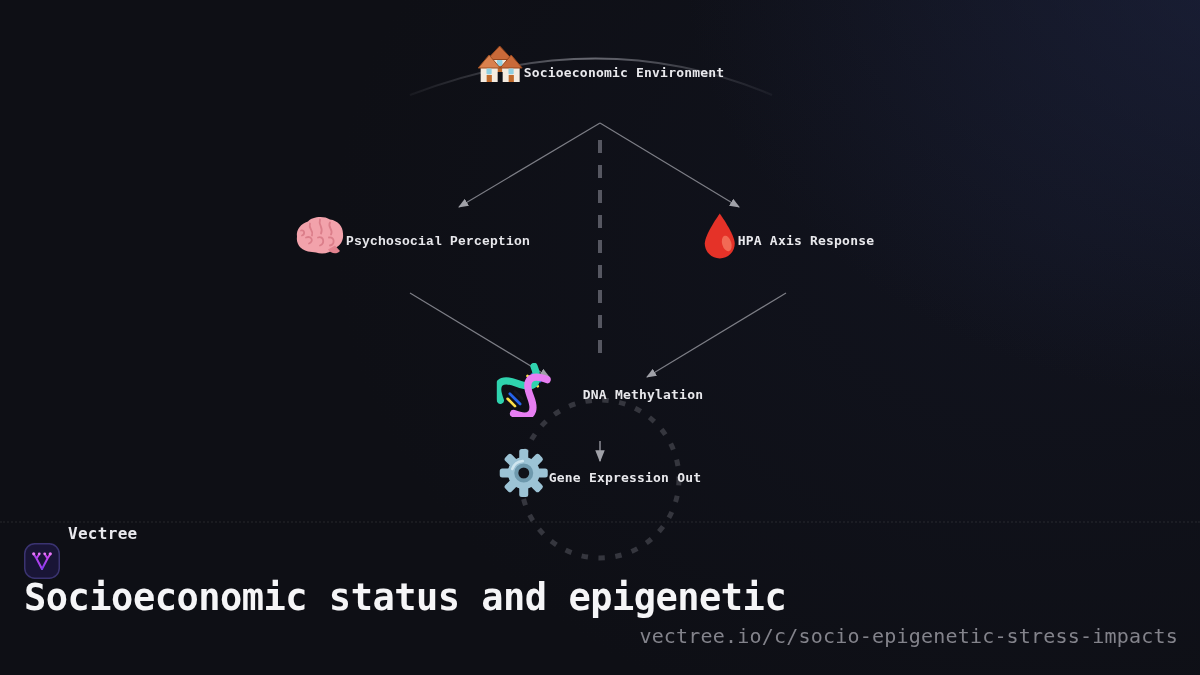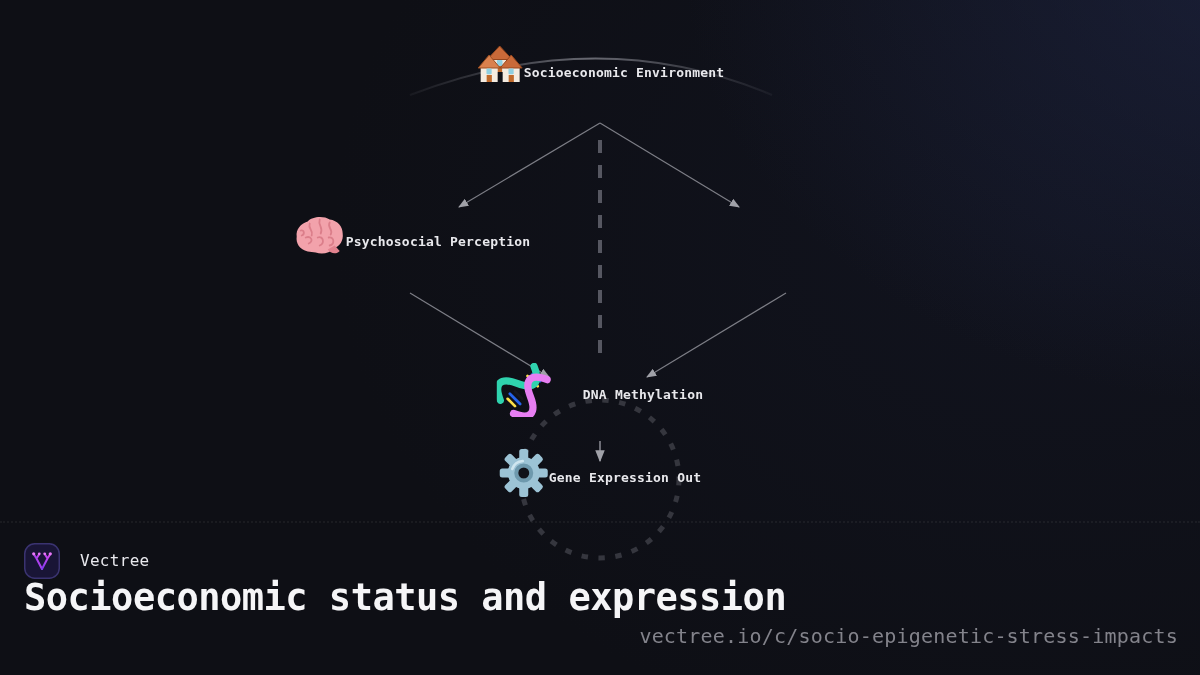--- a/index.html
+++ b/index.html
@@ -14,21 +14,21 @@
   svg{display:block;}
   .edges{position:absolute;left:0;top:0;}
   .node{position:absolute;display:flex;align-items:center;transform:translateX(-50%);}
   .node .icon{display:flex;align-items:center;justify-content:center;}
   .node .label{
     margin-top:9px;font-size:13px;font-weight:bold;color:#e8e8ec;
     white-space:nowrap;letter-spacing:0.2px;text-align:center;
   }
   .sep{position:absolute;left:0;right:0;top:521px;border-top:2px dotted rgba(255,255,255,0.05);}
   .brand-badge{position:absolute;left:24px;top:543px;width:36px;height:36px;}
-  .brand-name{position:absolute;left:68px;top:551px;font-size:16px;font-weight:normal;color:#e9e9ee;letter-spacing:0.3px;margin-left:12px;}
+  .brand-name{position:absolute;left:68px;top:524px;font-size:16px;font-weight:bold;color:#e9e9ee;letter-spacing:0.3px;}
   .card-title{
     position:absolute;left:24px;top:581px;
     font-size:37px;font-weight:bold;color:#f5f5f7;line-height:33px;letter-spacing:-0.5px;white-space:nowrap;
   }
   .card-url{position:absolute;right:22px;top:624px;font-size:20px;color:#83838b;letter-spacing:0.2px;}
 </style>
 </head>
 <body>
 
 <div class="canvas">
@@ -75,39 +75,48 @@
 
         <rect x="27" y="21" width="17" height="15" fill="#f5ece1"></rect>
         <polygon points="35.5,9 24.5,22 46.5,22" fill="#c96a39" stroke="#94471f" stroke-width="1"></polygon>
         <rect x="32.8" y="22.5" width="5.2" height="5.8" rx="1" fill="#8fd0e2"></rect>
         <rect x="33" y="29" width="5.2" height="7" fill="#c06a2c"></rect>
       </svg>
     </div>
     <div class="label">Socioeconomic Environment</div>
   </div>
 
-  <div class="node" style="left:412px;top:213px;">
+  <div class="node" style="left:412px;top:213px;font-family:Liberation Mono, monospace;">
     <div class="icon">
       <svg width="52" height="47" viewBox="0 0 52 46">
         <path d="M14,38 C6,36 2,30 3,23 C2,16 7,10 14,8 C18,3 30,2 36,6 C44,7 49,13 49,20 C50,27 46,33 40,35 C36,40 28,41 22,39 Z" fill="#f2a2ab"></path>
         <path d="M34,36 C37,40.5 43,41 46,37.5 L41,32 Z" fill="#e2838f"></path>
         <g fill="none" stroke="#db7e8a" stroke-width="1.8" stroke-linecap="round">
           <path d="M16,10 C14,16 20,16 18,22"></path>
           <path d="M26,6 C24,12 30,14 27,20"></path>
           <path d="M36,9 C33,14 40,16 37,21"></path>
           <path d="M12,24 C18,22 20,28 15,30"></path>
           <path d="M24,24 C30,22 31,30 26,32"></path>
           <path d="M35,24 C41,23 41,31 36,32"></path>
           <path d="M7,17 C11,16 11,21 8,22"></path>
         </g>
       </svg>
     </div>
     <div class="label">Psychosocial Perception</div>
   </div>
 
+  <div class="node" style="left:788px;top:212px;">
+    <div class="icon">
+      <svg width="36" height="47" viewBox="0 0 36 46">
+        <path d="M18,1 C18,1 3,22 3,31 a15,15 0 0 0 30,0 C33,22 18,1 18,1 Z" fill="#e53228"></path>
+        <ellipse cx="25" cy="31" rx="4.6" ry="8" fill="#f26a55" transform="rotate(-16 25 31)"></ellipse>
+      </svg>
+    </div>
+    <div class="label">HPA Axis Response</div>
+  </div>
 
   <div class="node" style="left:600px;top:363px;gap:32px;">
     <div class="icon">
       <svg width="54" height="54" viewBox="0 0 52 52">
         <g transform="rotate(45 26 26)">
           <g stroke-width="2.6" stroke-linecap="round">
             <line x1="21" y1="9" x2="31" y2="9" stroke="#2563eb"></line>
             <line x1="19" y1="14" x2="33" y2="14" stroke="#fde047"></line>
             <line x1="21" y1="19" x2="31" y2="19" stroke="#17171c"></line>
             <line x1="21" y1="33" x2="31" y2="33" stroke="#17171c"></line>
@@ -163,18 +172,18 @@
         <circle cx="9.7" cy="10.8" r="1.6"></circle>
         <circle cx="15.3" cy="10.8" r="1.4"></circle>
         <circle cx="20.7" cy="10.8" r="1.4"></circle>
         <circle cx="26.3" cy="10.8" r="1.6"></circle>
       </g>
     </svg>
   </div>
   <div class="brand-name">Vectree</div>
 
   <div class="card-title">
-    <div>Socioeconomic status and expression</div>
+    <div>Socioeconomic status and epigenetic</div>
   </div>
 
   <div class="card-url">vectree.io/c/socio-epigenetic-stress-impacts</div>
 
 </div>
 
 </body></html>

